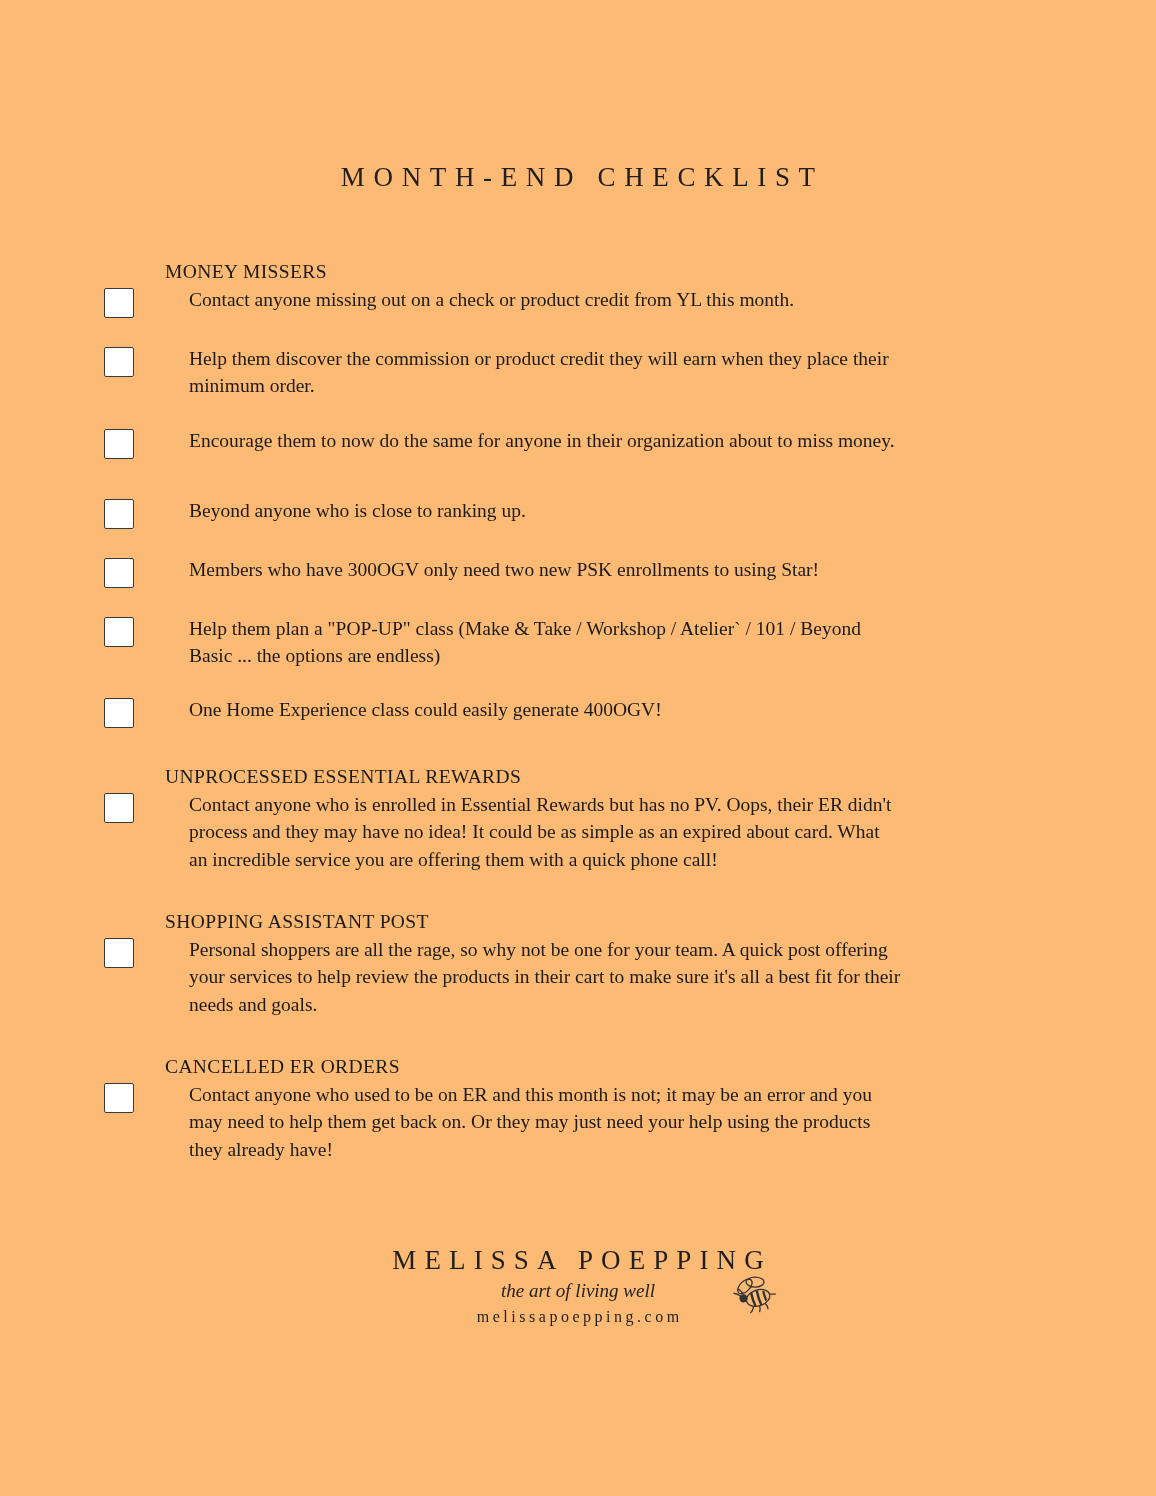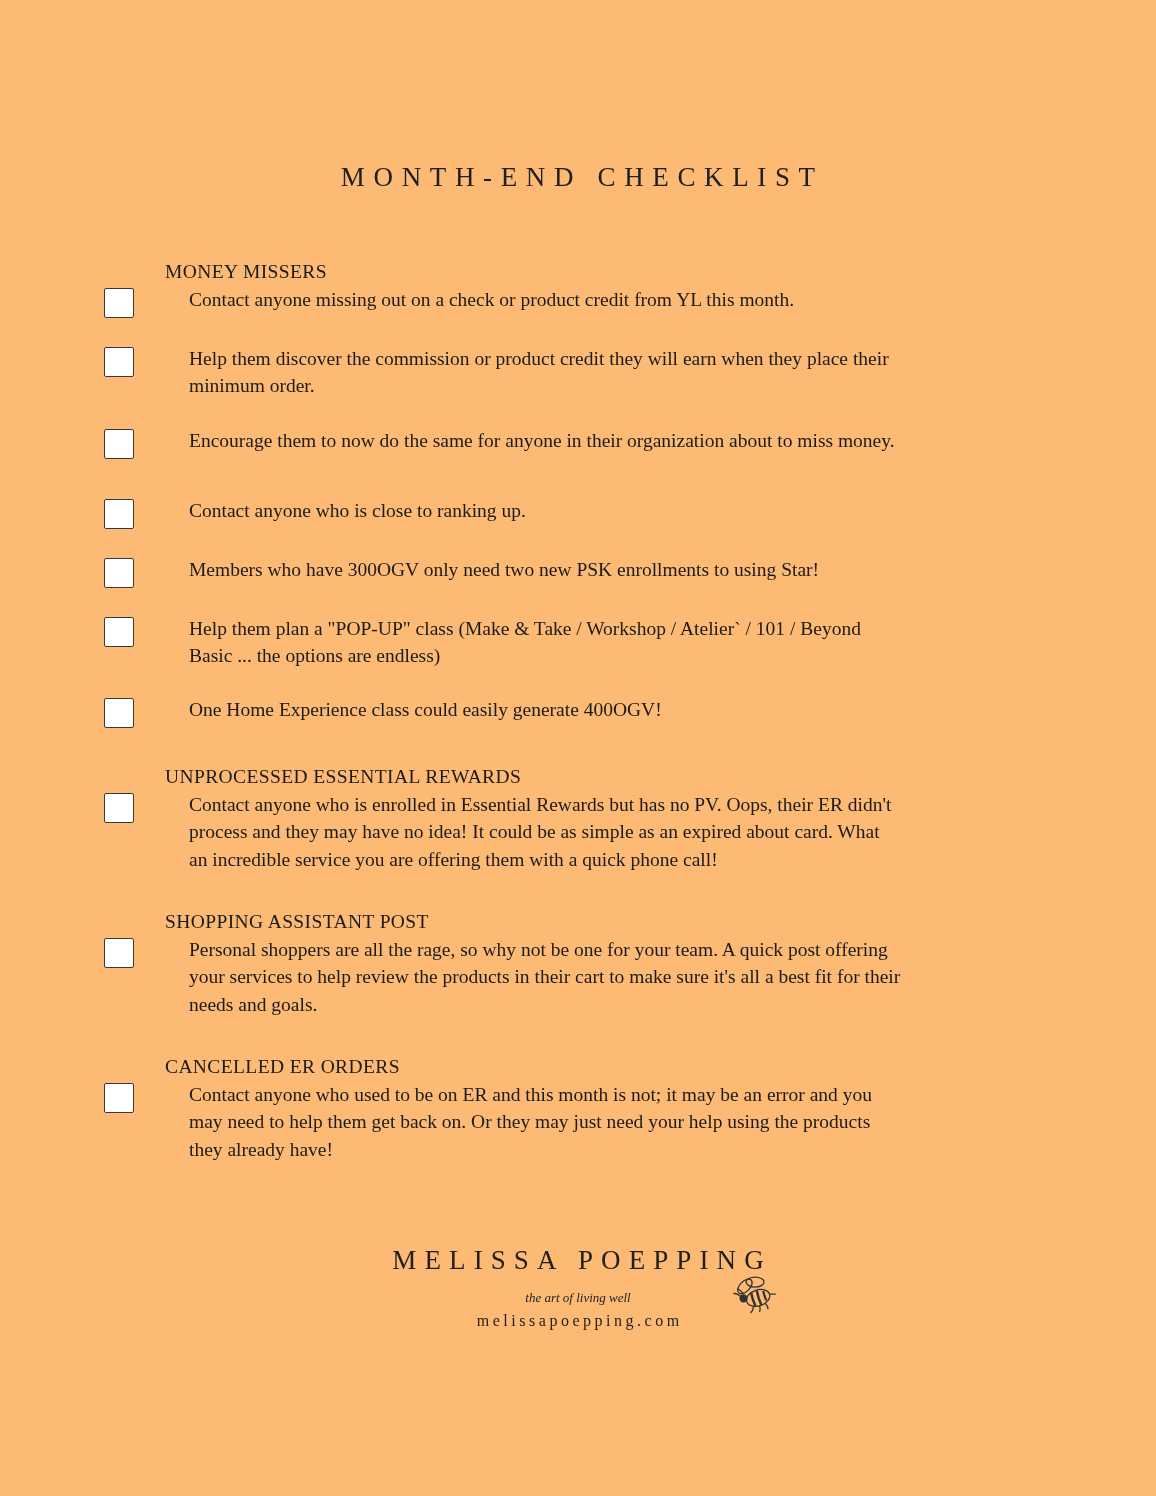--- a/index.html
+++ b/index.html
@@ -76,23 +76,23 @@
     height: 48px;
   }
   .brand {
     margin-top: 82px;
     font-size: 27px;
     letter-spacing: 0.30em;
     text-indent: 0.30em;
     color: #1f1f1f;
   }
   .tagline {
-    margin-top: 14px;
+    margin-top: 4px;
     font-style: italic;
-    font-size: 13px;
+    font-size: 19px;
     color: #222;
   }
   .website {
     margin-top: 6px;
     font-size: 16px;
     letter-spacing: 0.22em;
     text-indent: 0.22em;
     color: #1f1f1f;
   }
 </style>
@@ -115,21 +115,21 @@
           <p class="item-text">Help them discover the commission or product credit they will earn when they place their minimum order.</p>
         </div>
         <div class="item">
           <span class="checkbox"></span>
           <p class="item-text">Encourage them to now do the same for anyone in their organization about to miss money.</p>
         </div>
       </section>
       <section class="section">
         <div class="item">
           <span class="checkbox"></span>
-          <p class="item-text">Contact anyone who is close to ranking up.</p>
+          <p class="item-text">Beyond anyone who is close to ranking up.</p>
         </div>
         <div class="item">
           <span class="checkbox"></span>
           <p class="item-text">Members who have 300OGV only need two new PSK enrollments to using Star!</p>
         </div>
         <div class="item">
           <span class="checkbox"></span>
           <p class="item-text">Help them plan a "POP-UP" class (Make &amp; Take / Workshop / Atelier` / 101 / Beyond Basic ... the options are endless)</p>
         </div>
         <div class="item">

